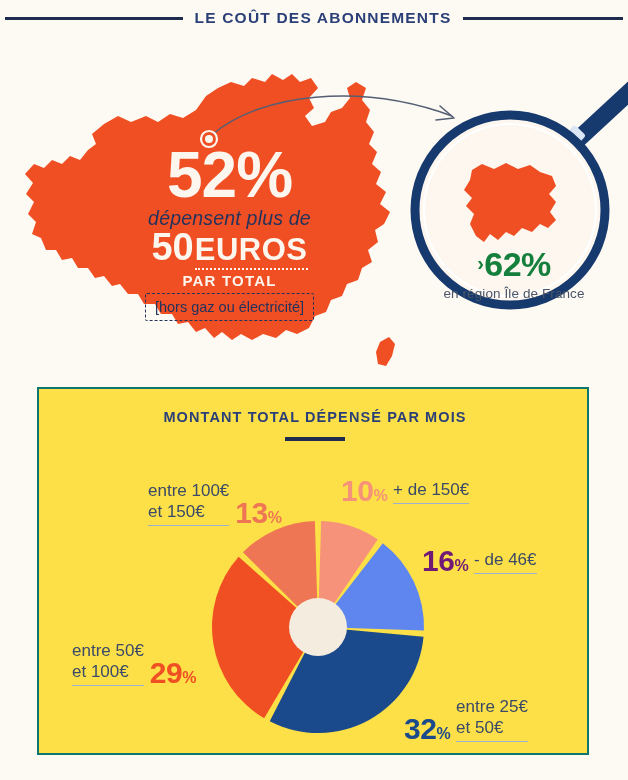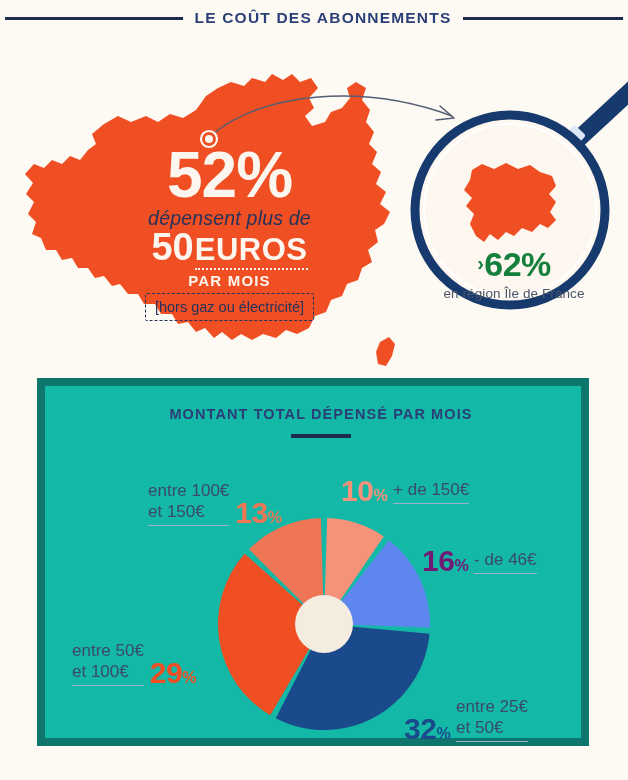--- a/index.html
+++ b/index.html
@@ -71,22 +71,22 @@
     font-size:34px;font-weight:bold;color:#15803d;line-height:1;
     letter-spacing:-0.5px;
   }
   .mag-pct .chev{font-size:20px;vertical-align:6px;margin-right:1px;}
   .mag-sub{
     font-size:13.5px;color:#4a5568;margin-top:5px;letter-spacing:0.1px;
   }
 
   
   .panel{
-    position:absolute;left:37px;top:378px;width:552px;height:368px;
-    background:#14b8a6;border:8px solid #0f766e;box-sizing:border-box;
+    position:absolute;left:37px;top:387px;width:552px;height:368px;
+    background:#fde047;border:2px solid #0f766e;box-sizing:border-box;
   }
   .panel-title{
     position:absolute;left:0;top:20px;width:552px;text-align:center;
     font-size:14.5px;font-weight:bold;color:#2a3f77;letter-spacing:1.1px;
   }
   .panel-underline{
     position:absolute;left:276px;top:48px;transform:translateX(-50%);
     width:60px;height:4px;background:#1e2d4f;
   }
 
@@ -161,21 +161,21 @@
            L470,128 Z"></path>
     </svg>
 
     <div class="hero-text">
       <div class="big52">52%</div>
       <div class="depensent">dépensent  plus de</div>
       <div class="euroline">
         <span class="fifty">50</span>
         <span class="euros">EUROS</span>
       </div>
-      <div class="parmois">PAR MOIS</div>
+      <div class="parmois">PAR TOTAL</div>
       <div class="hors">[hors gaz ou électricité]</div>
     </div>
 
     <div class="mag-text">
       <div class="mag-pct">
         <span class="chev">›</span><span>62%</span>
       </div>
       <div class="mag-sub">en région Île de France</div>
     </div>
   </div>

